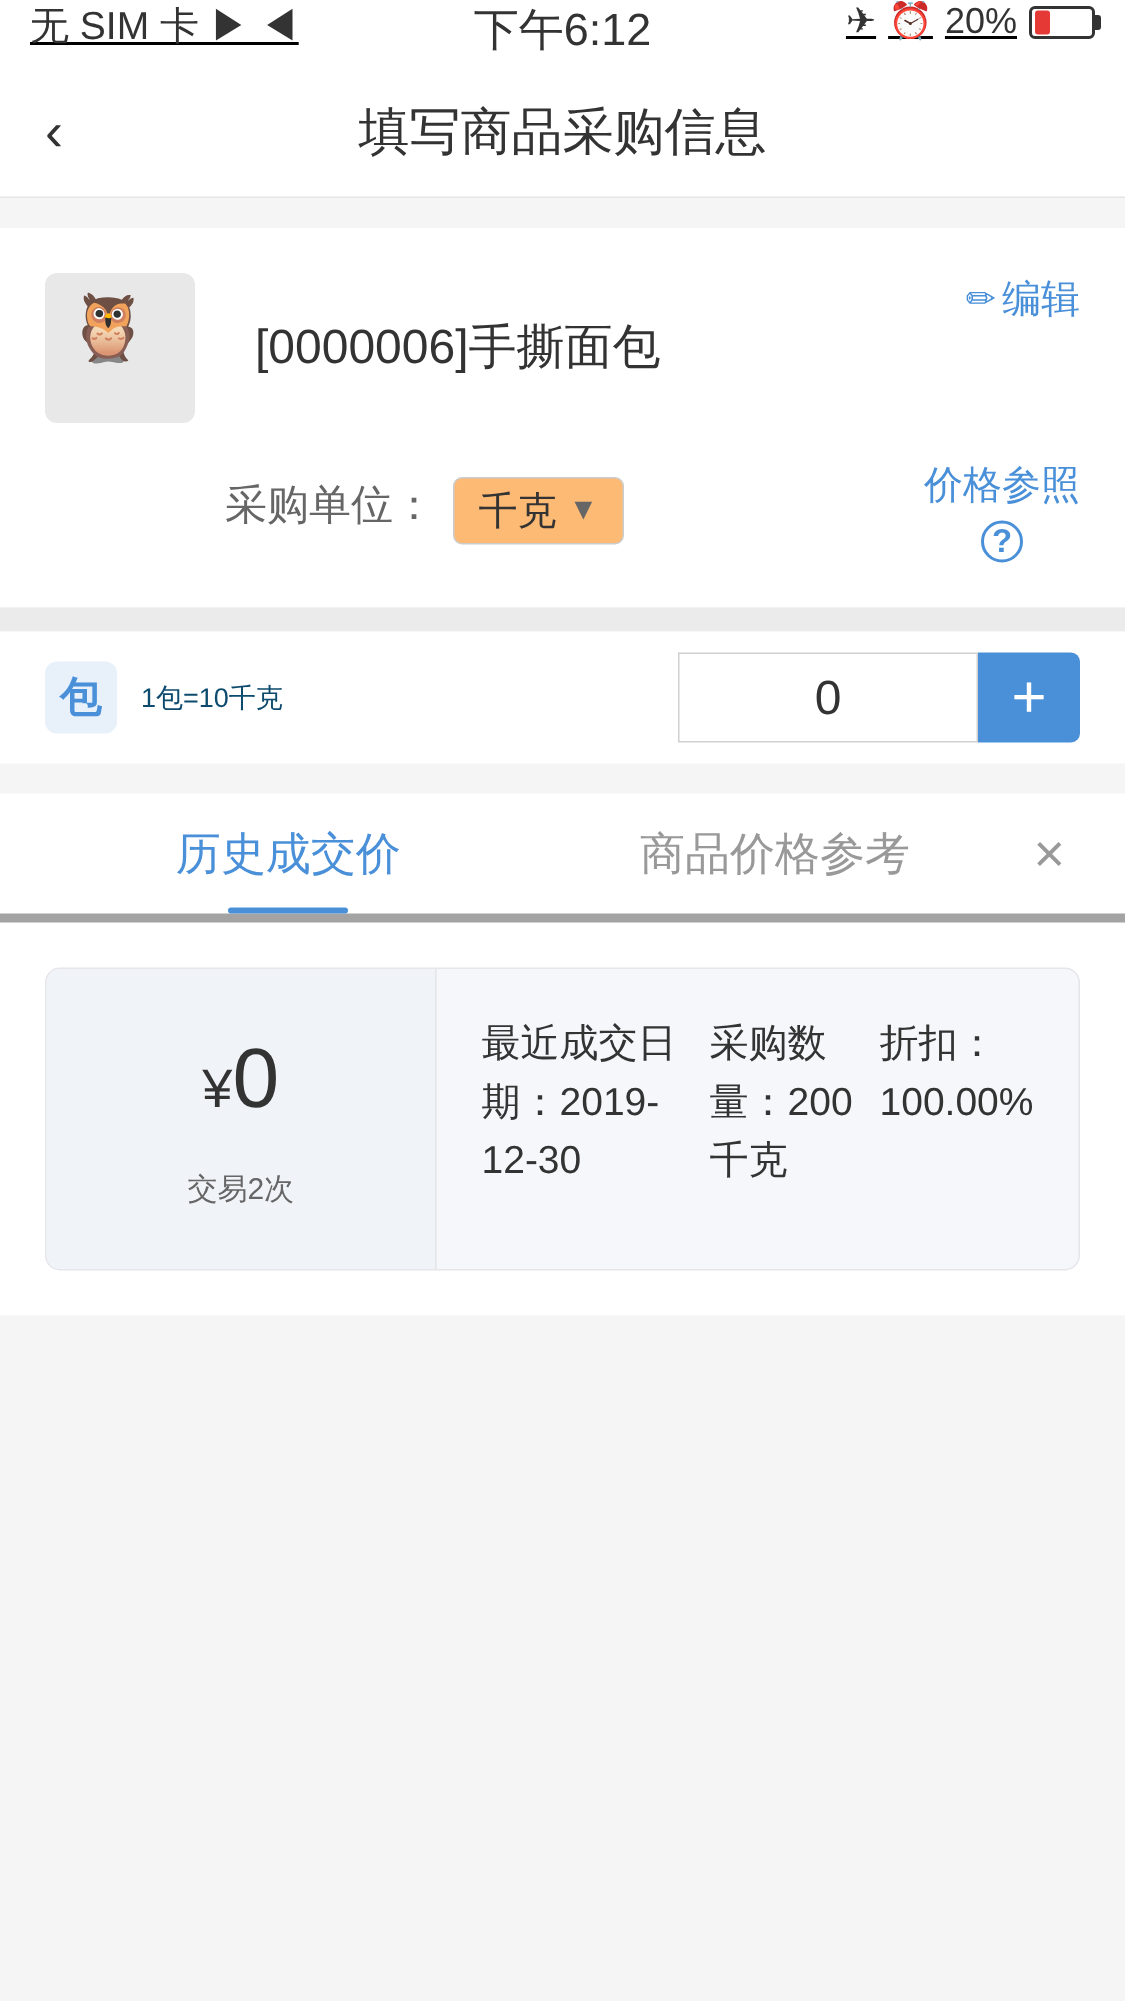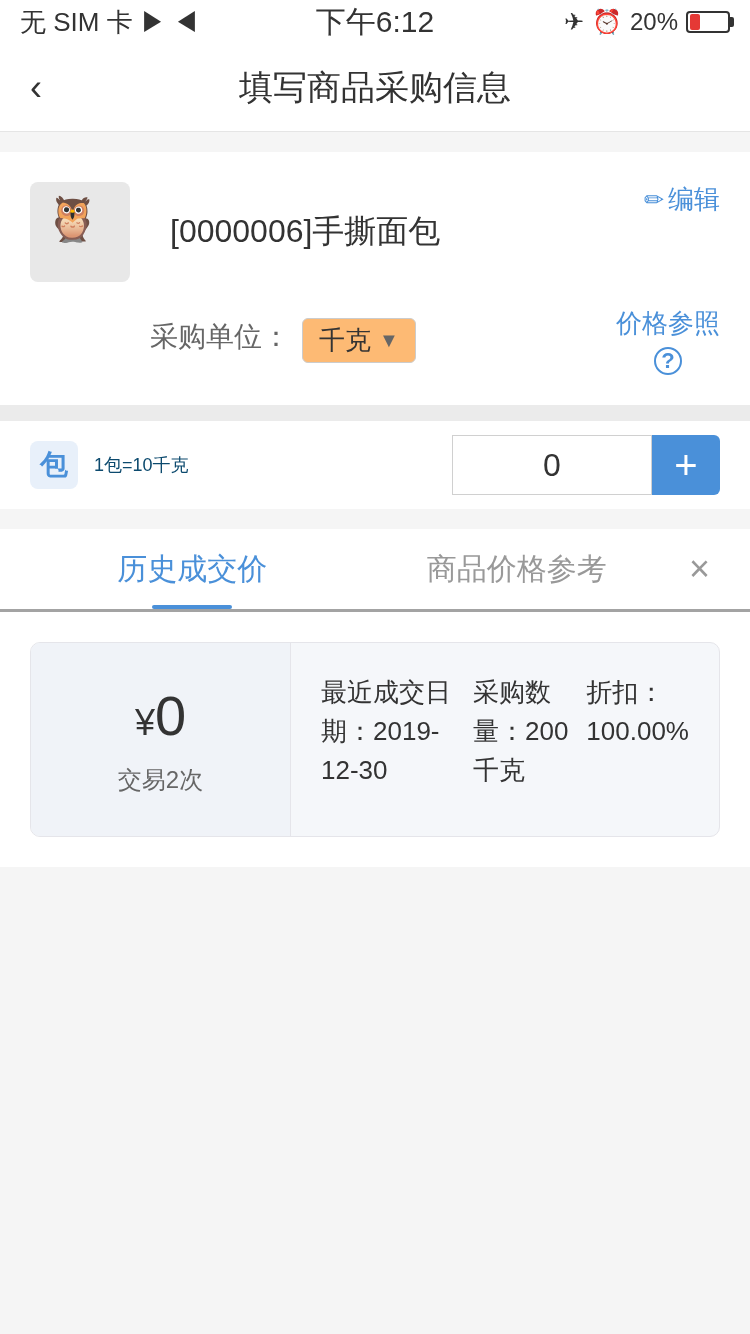--- a/index.html
+++ b/index.html
@@ -10,24 +10,25 @@
       font-family: -apple-system, "PingFang SC", "Helvetica Neue", Arial, sans-serif;
       background: #f5f5f5;
       overflow-x: hidden;
     }
 
     
     .status-bar {
       height: 44px;
       background: #fff;
       display: flex;
-      align-items: center;
+      align-items: flex-start;
       justify-content: space-between;
       padding: 0 20px;
       font-size: 28px;
+      text-decoration: underline;
     }
     .status-left {
       font-size: 26px;
       color: #333;
       font-weight: 500;
     }
     .status-center {
       font-size: 30px;
       font-weight: 500;
       color: #333;
@@ -265,21 +266,21 @@
     }
 
     
     .tab-panel {
       background: #fff;
       margin-top: 20px;
     }
     .tab-header {
       display: flex;
       align-items: center;
-      border-bottom: 3px solid #a3a3a3;
+      border-bottom: 6px solid #a3a3a3;
       padding: 0 30px;
       position: relative;
     }
     .tab-item {
       flex: 1;
       height: 80px;
       display: flex;
       align-items: center;
       justify-content: center;
       font-size: 30px;
@@ -334,23 +335,23 @@
     }
     .history-price {
       font-size: 56px;
       font-weight: 400;
       color: #333;
     }
     .history-price-symbol {
       font-size: 36px;
     }
     .history-trades {
-      font-size: 24px;
+      font-size: 20px;
       color: #666;
-      margin-top: 16px;
+      margin-top: 28px;
     }
     .history-right {
       flex: 1;
       padding: 30px 30px;
       display: flex;
       justify-content: center;
       gap: 16px;
     }
     .history-detail-row {
       font-size: 26px;

